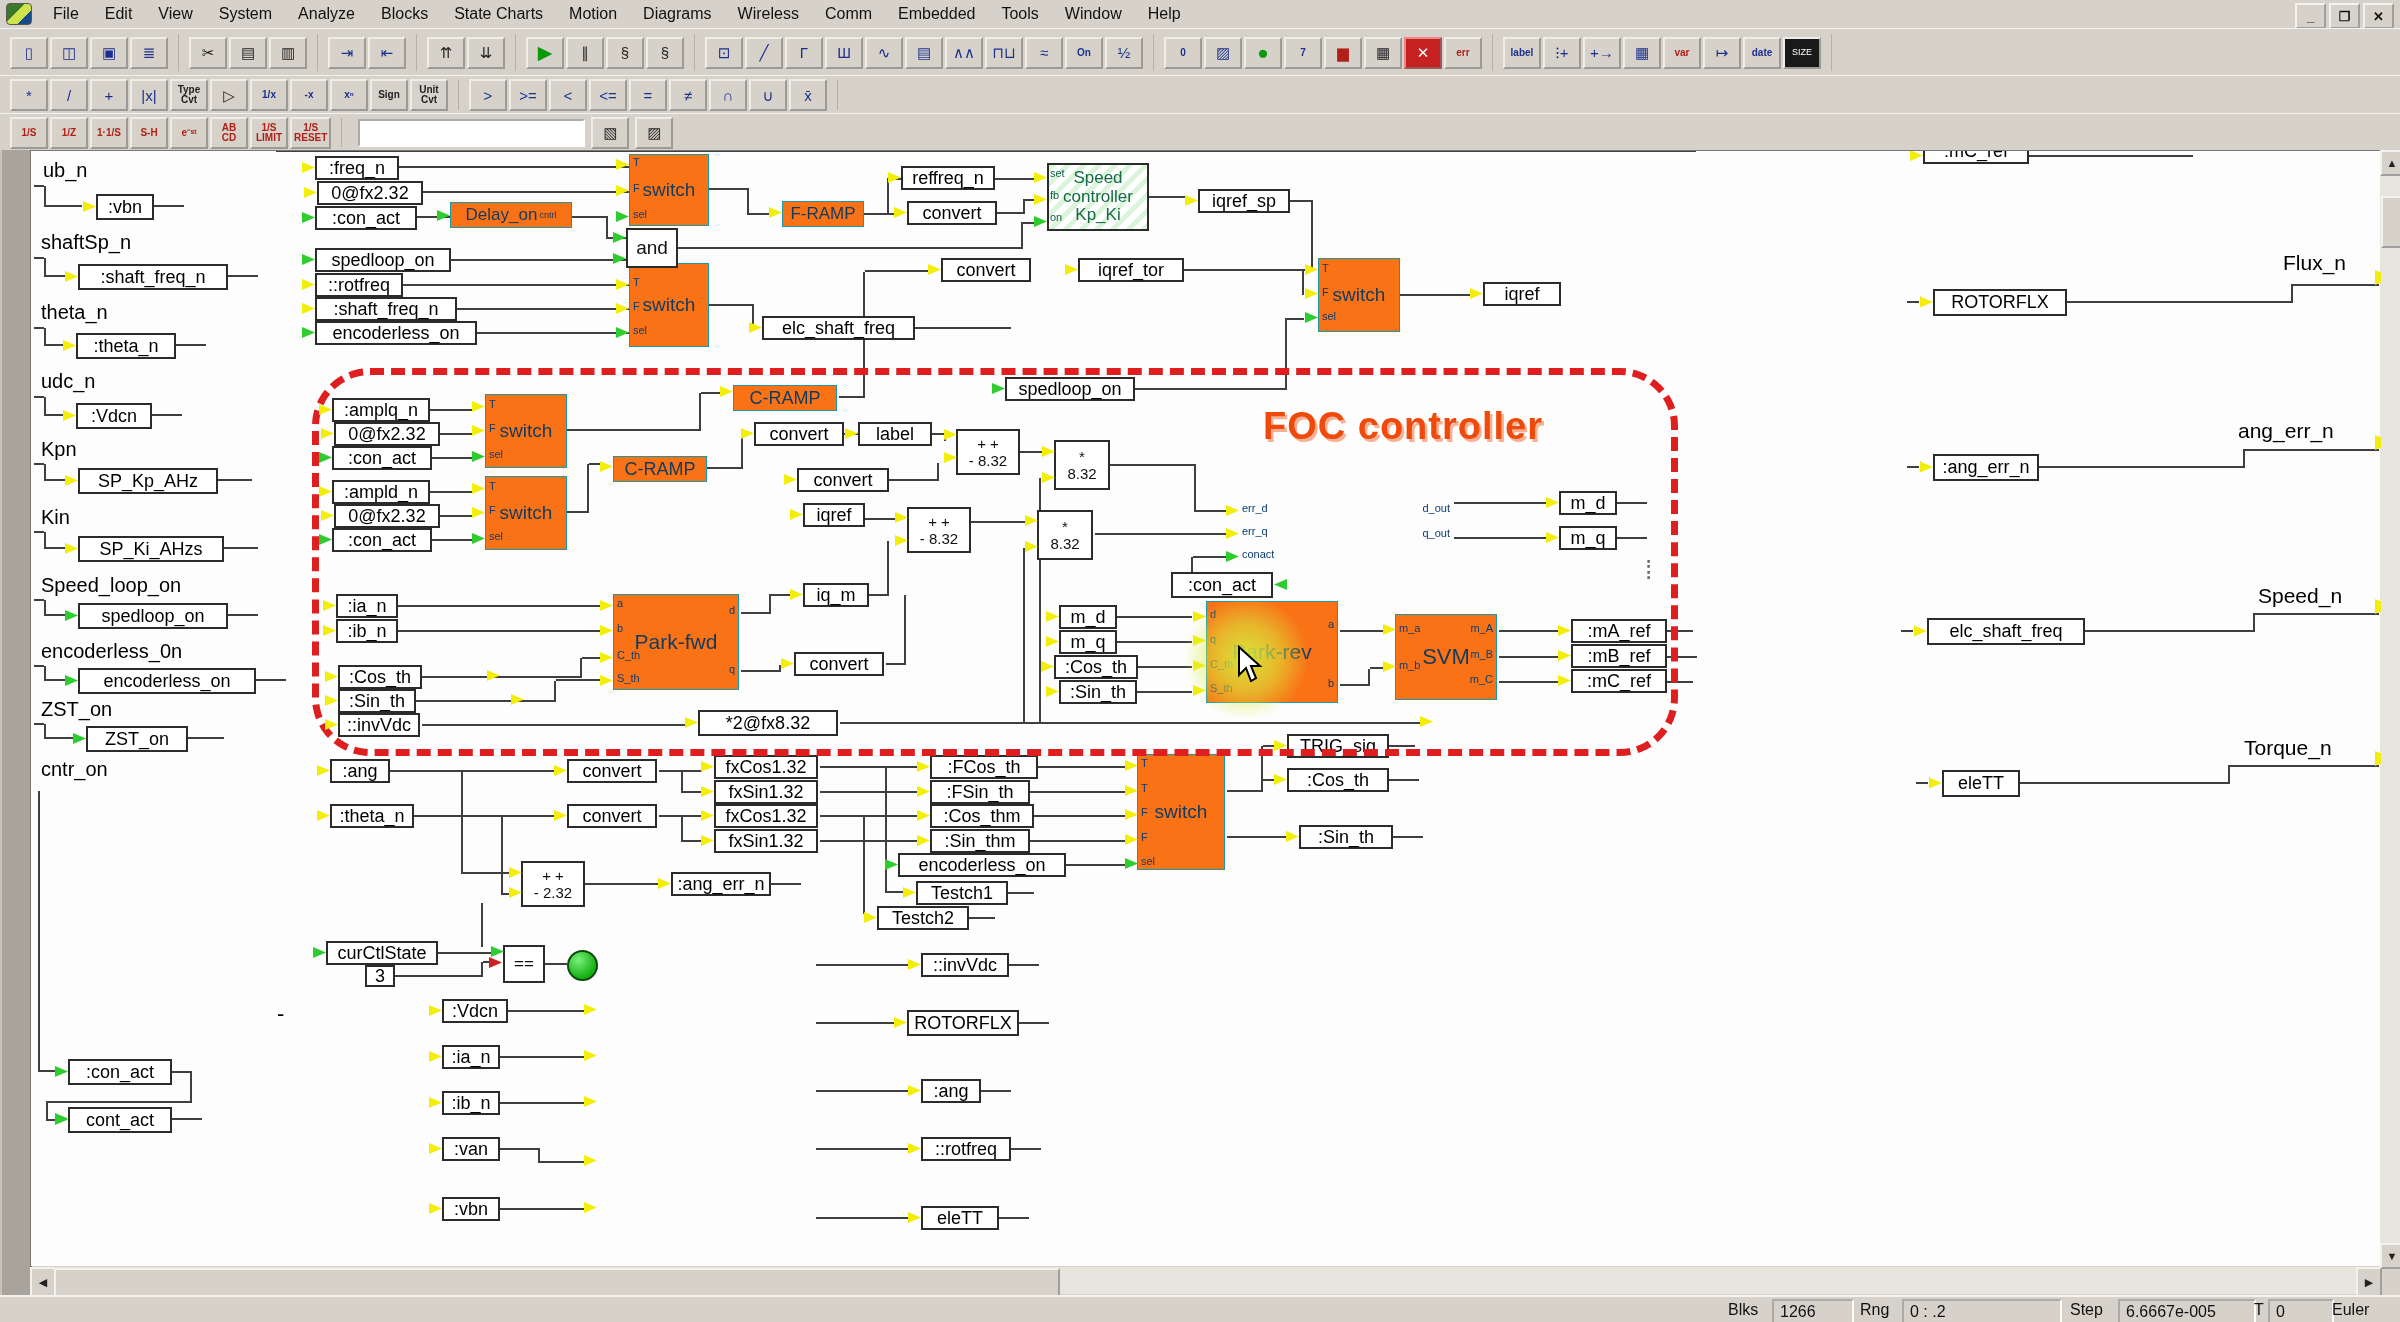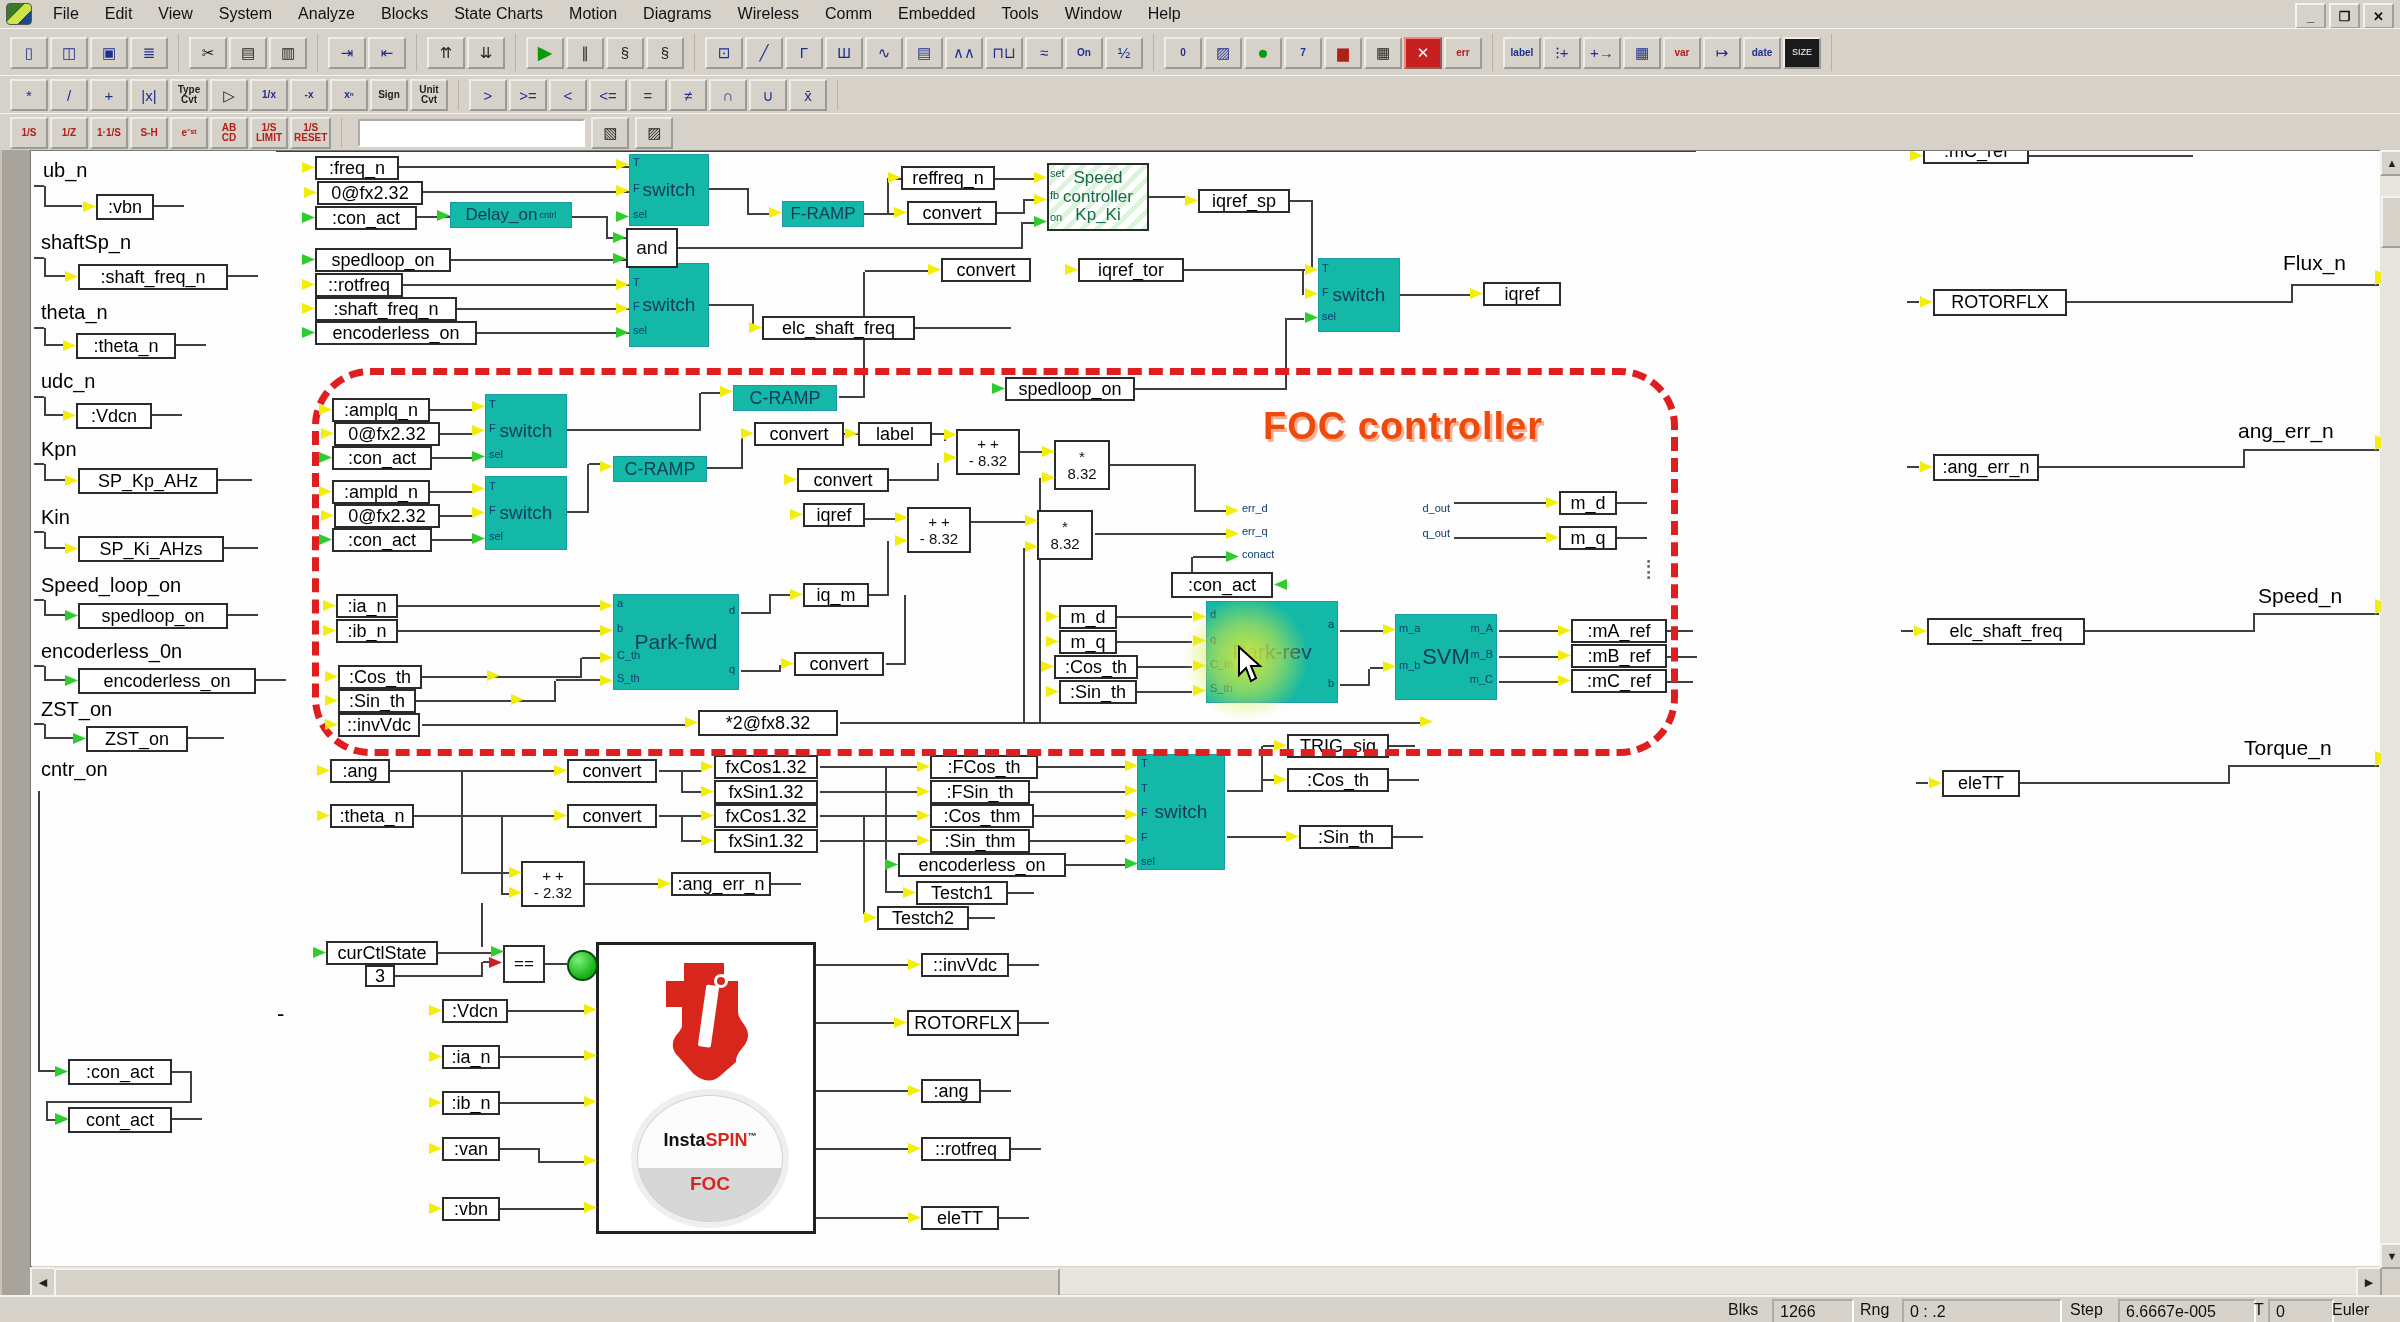--- a/index.html
+++ b/index.html
@@ -22,21 +22,21 @@
   .tbtn.dark{color:#222;}
   .tbtn.inv{background:#1a1a1a;color:#fff;font-size:9px;}
   .tbtn.stop{background:#c62020;color:#fff;border-color:#e88;}
   #searchbox{width:215px;height:24px;border:2px inset #fff;background:#fff;font-size:14px;margin-left:16px;padding:0 4px;}
   
   #leftstrip{position:absolute;left:0;top:150px;width:30px;height:1145px;background:#a8a49c;border-right:2px solid #6e6a62;box-shadow:inset 2px 0 0 #c8c4bc;}
   #canvas{position:absolute;left:30px;top:150px;width:2350px;height:1115px;background:#fdfdfd;border-left:1px solid #777;border-top:1px solid #777;overflow:hidden;}
   .wire{position:absolute;background:#3f3f3f;}
   .lbox{position:absolute;box-sizing:border-box;border:2px solid #2b2b2b;background:#fff;display:flex;align-items:center;justify-content:center;font-size:18px;color:#000;white-space:nowrap;}
   .lbox.cut{border-top:none;overflow:hidden;align-items:flex-end;}
-  .cblock{position:absolute;box-sizing:border-box;background:#14b8a6;border:1px solid #1a98a8;display:flex;align-items:center;justify-content:center;color:#123a5e;}
+  .cblock{position:absolute;box-sizing:border-box;background:#f97316;border:1px solid #1a98a8;display:flex;align-items:center;justify-content:center;color:#123a5e;}
   .wblock{position:absolute;box-sizing:border-box;background:#fff;border:2px solid #2b2b2b;display:flex;flex-direction:column;align-items:center;justify-content:center;color:#111;}
   .port{position:absolute;font-size:11px;color:#0b3c70;white-space:nowrap;z-index:5;}
   .ar{position:absolute;width:13px;height:11px;clip-path:polygon(0 0,100% 50%,0 100%);z-index:6;}
   .ar.l{clip-path:polygon(100% 0,0 50%,100% 100%);}
   .ar.big{width:18px;height:15px;}
   .ar.y{background:#f2ee0a;box-shadow:inset 0 0 0 20px rgba(0,0,0,0);outline:1px solid #6b6b00;}
   .ar.g{background:#2ecc2e;outline:1px solid #0a5a0a;}
   .ar.r{background:#cc2020;outline:1px solid #5a0a0a;}
   .ftext{position:absolute;color:#000;white-space:nowrap;}
   #focdash{position:absolute;border:7px dashed #df1f1f;border-radius:58px;z-index:1;}
@@ -730,32 +730,20 @@
         <div>8.32</div>
       </div>
       <div id="speedblk" style="left: 1016px; top: 12px; width: 102px; height: 68px; position: absolute;">
         <div>Speed</div>
         <div>controller</div>
         <div>Kp_Ki</div>
       </div>
       <div class="port" style="left: 1019px; top: 16px; position: absolute; color: rgb(20, 96, 74);">set</div>
       <div class="port" style="left: 1019px; top: 38px; position: absolute; color: rgb(20, 96, 74);">fb</div>
       <div class="port" style="left: 1019px; top: 60px; position: absolute; color: rgb(20, 96, 74);">on</div>
-      <div id="tiblock" style="left: 565px; top: 791px; width: 220px; height: 292px; position: absolute;">
-        <svg style="position:absolute;left:55px;top:14px;" width="110" height="130" viewBox="0 0 110 130">
-          <path fill="#d9261c" d="M30 4 h40 v18 h14 v30 c0 10 10 14 10 24 c0 12 -12 15 -12 27 l-16 14 c-10 9 -22 3 -29 -5 l-15 -17 c-6 -8 -3 -16 3 -22 l3 -5 v-20 h-16 v-26 h18 z"></path>
-          <rect x="48" y="26" width="13" height="62" rx="2" fill="#fff" transform="rotate(8 54 57)"></rect>
-          <circle cx="67" cy="22" r="7" fill="#fff"></circle>
-          <circle cx="67" cy="22" r="4" fill="#d9261c"></circle>
-        </svg>
-        <div id="tibadge">
-          <div class="l1">Insta<span class="spin">SPIN</span><span class="tm">™</span></div>
-          <div class="l2">FOC</div>
-        </div>
-      </div>
       <div id="greendot" style="left: 536px; top: 799px; position: absolute;"></div>
       <div class="ar y" style="left: 585px; top: 8px; position: absolute;"></div>
       <div class="ar y" style="left: 585px; top: 34px; position: absolute;"></div>
       <div class="ar g" style="left: 585px; top: 60px; position: absolute;"></div>
       <div class="ar y" style="left: 585px; top: 128px; position: absolute;"></div>
       <div class="ar y" style="left: 585px; top: 152px; position: absolute;"></div>
       <div class="ar g" style="left: 585px; top: 176px; position: absolute;"></div>
       <div class="ar g" style="left: 582px; top: 81px; position: absolute;"></div>
       <div class="ar g" style="left: 582px; top: 102px; position: absolute;"></div>
       <div class="ar y" style="left: 738px; top: 56px; position: absolute;"></div>

